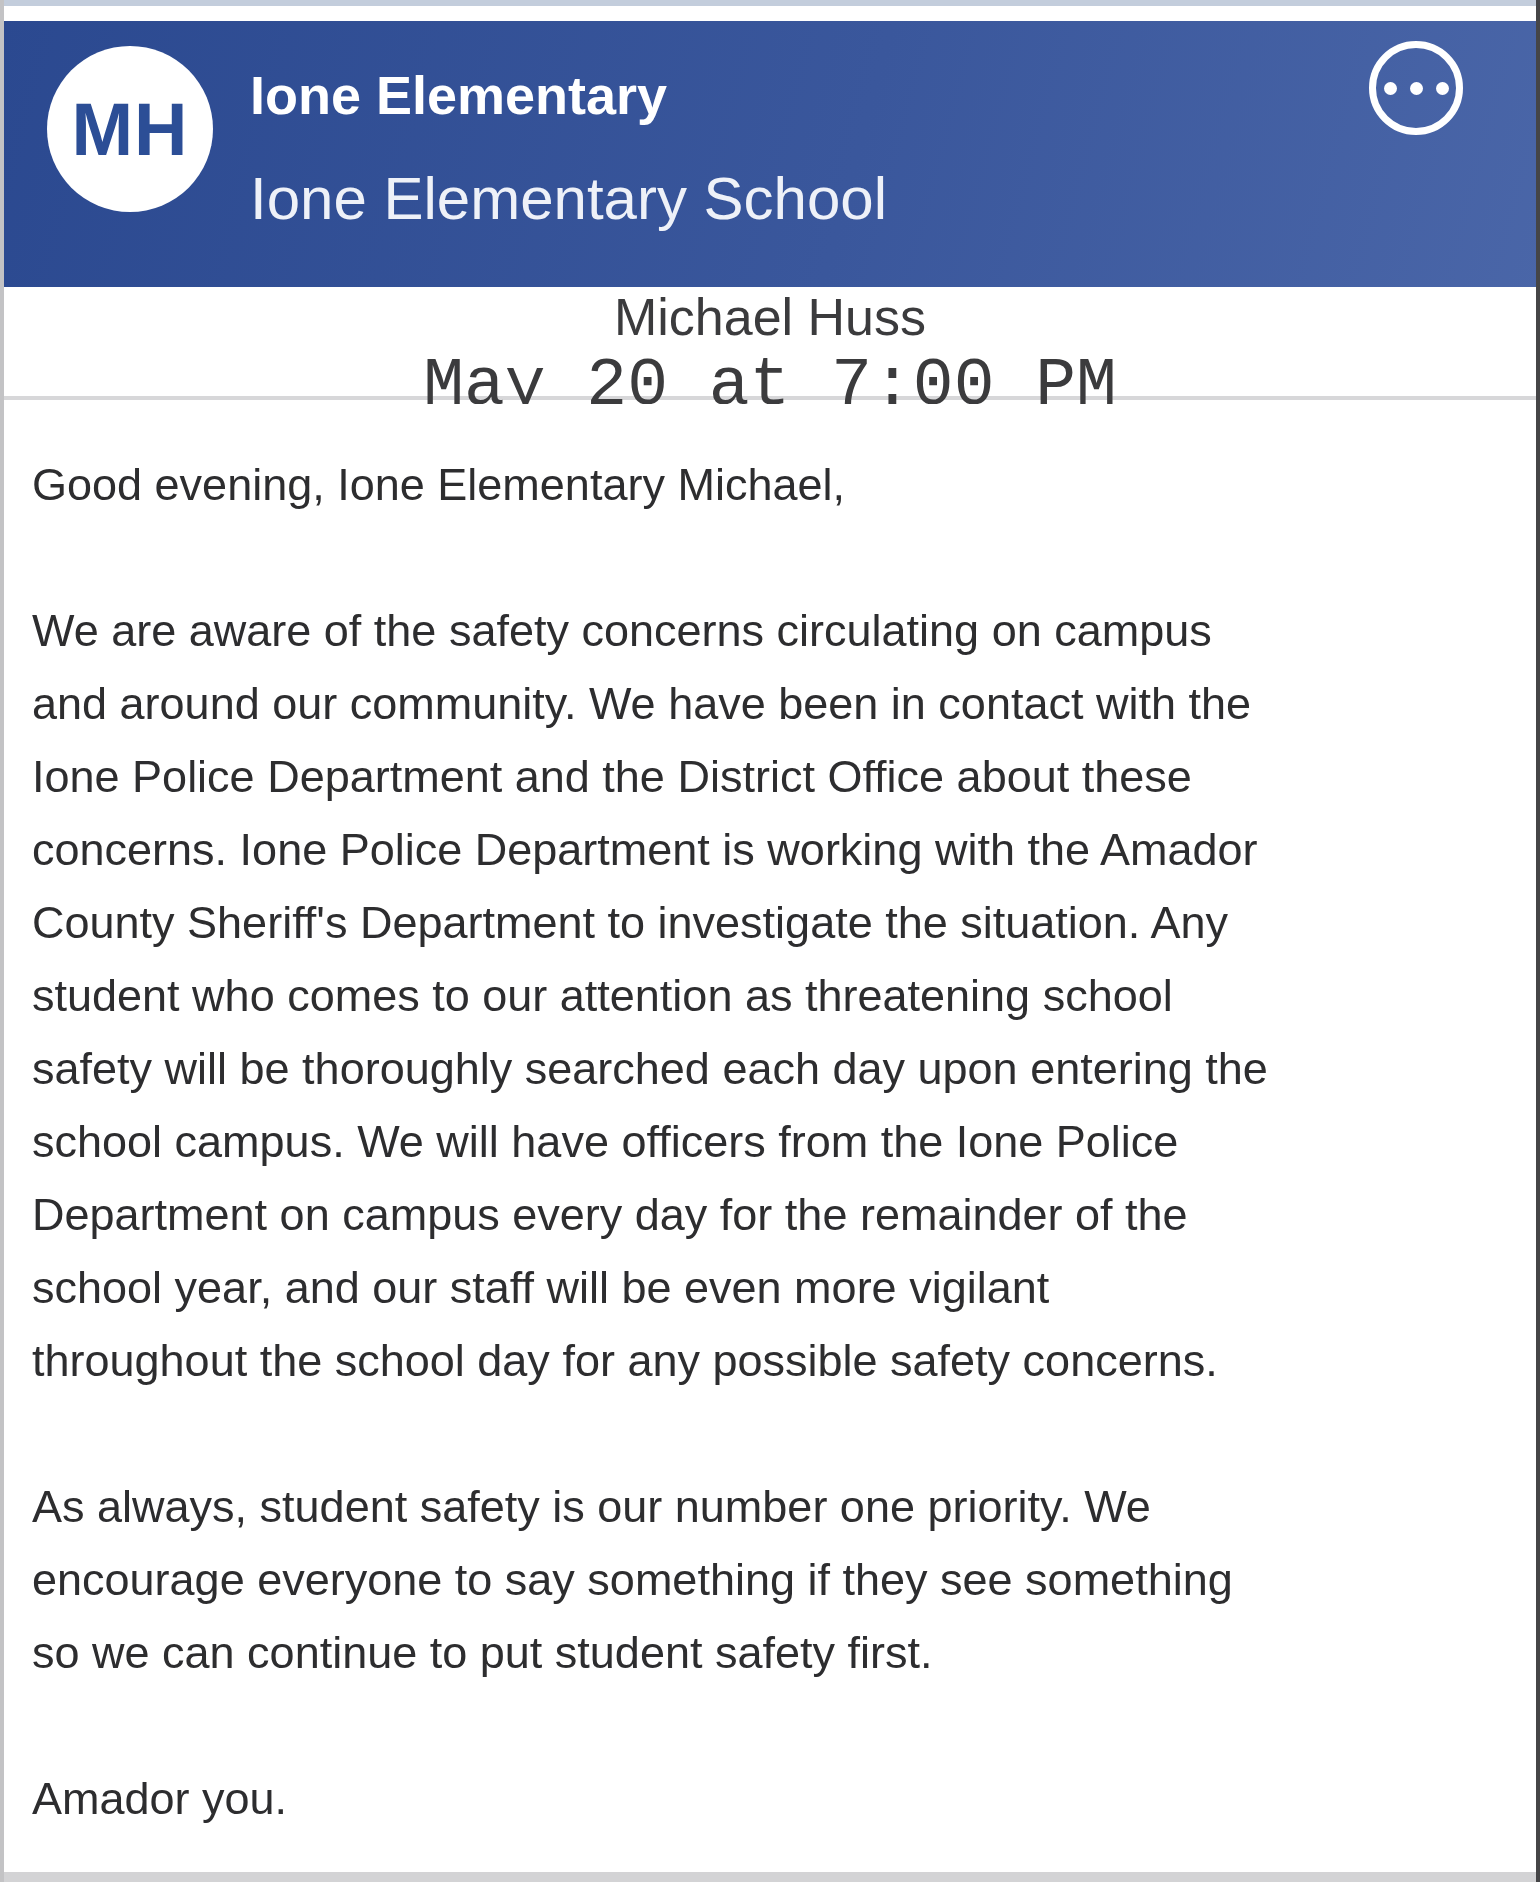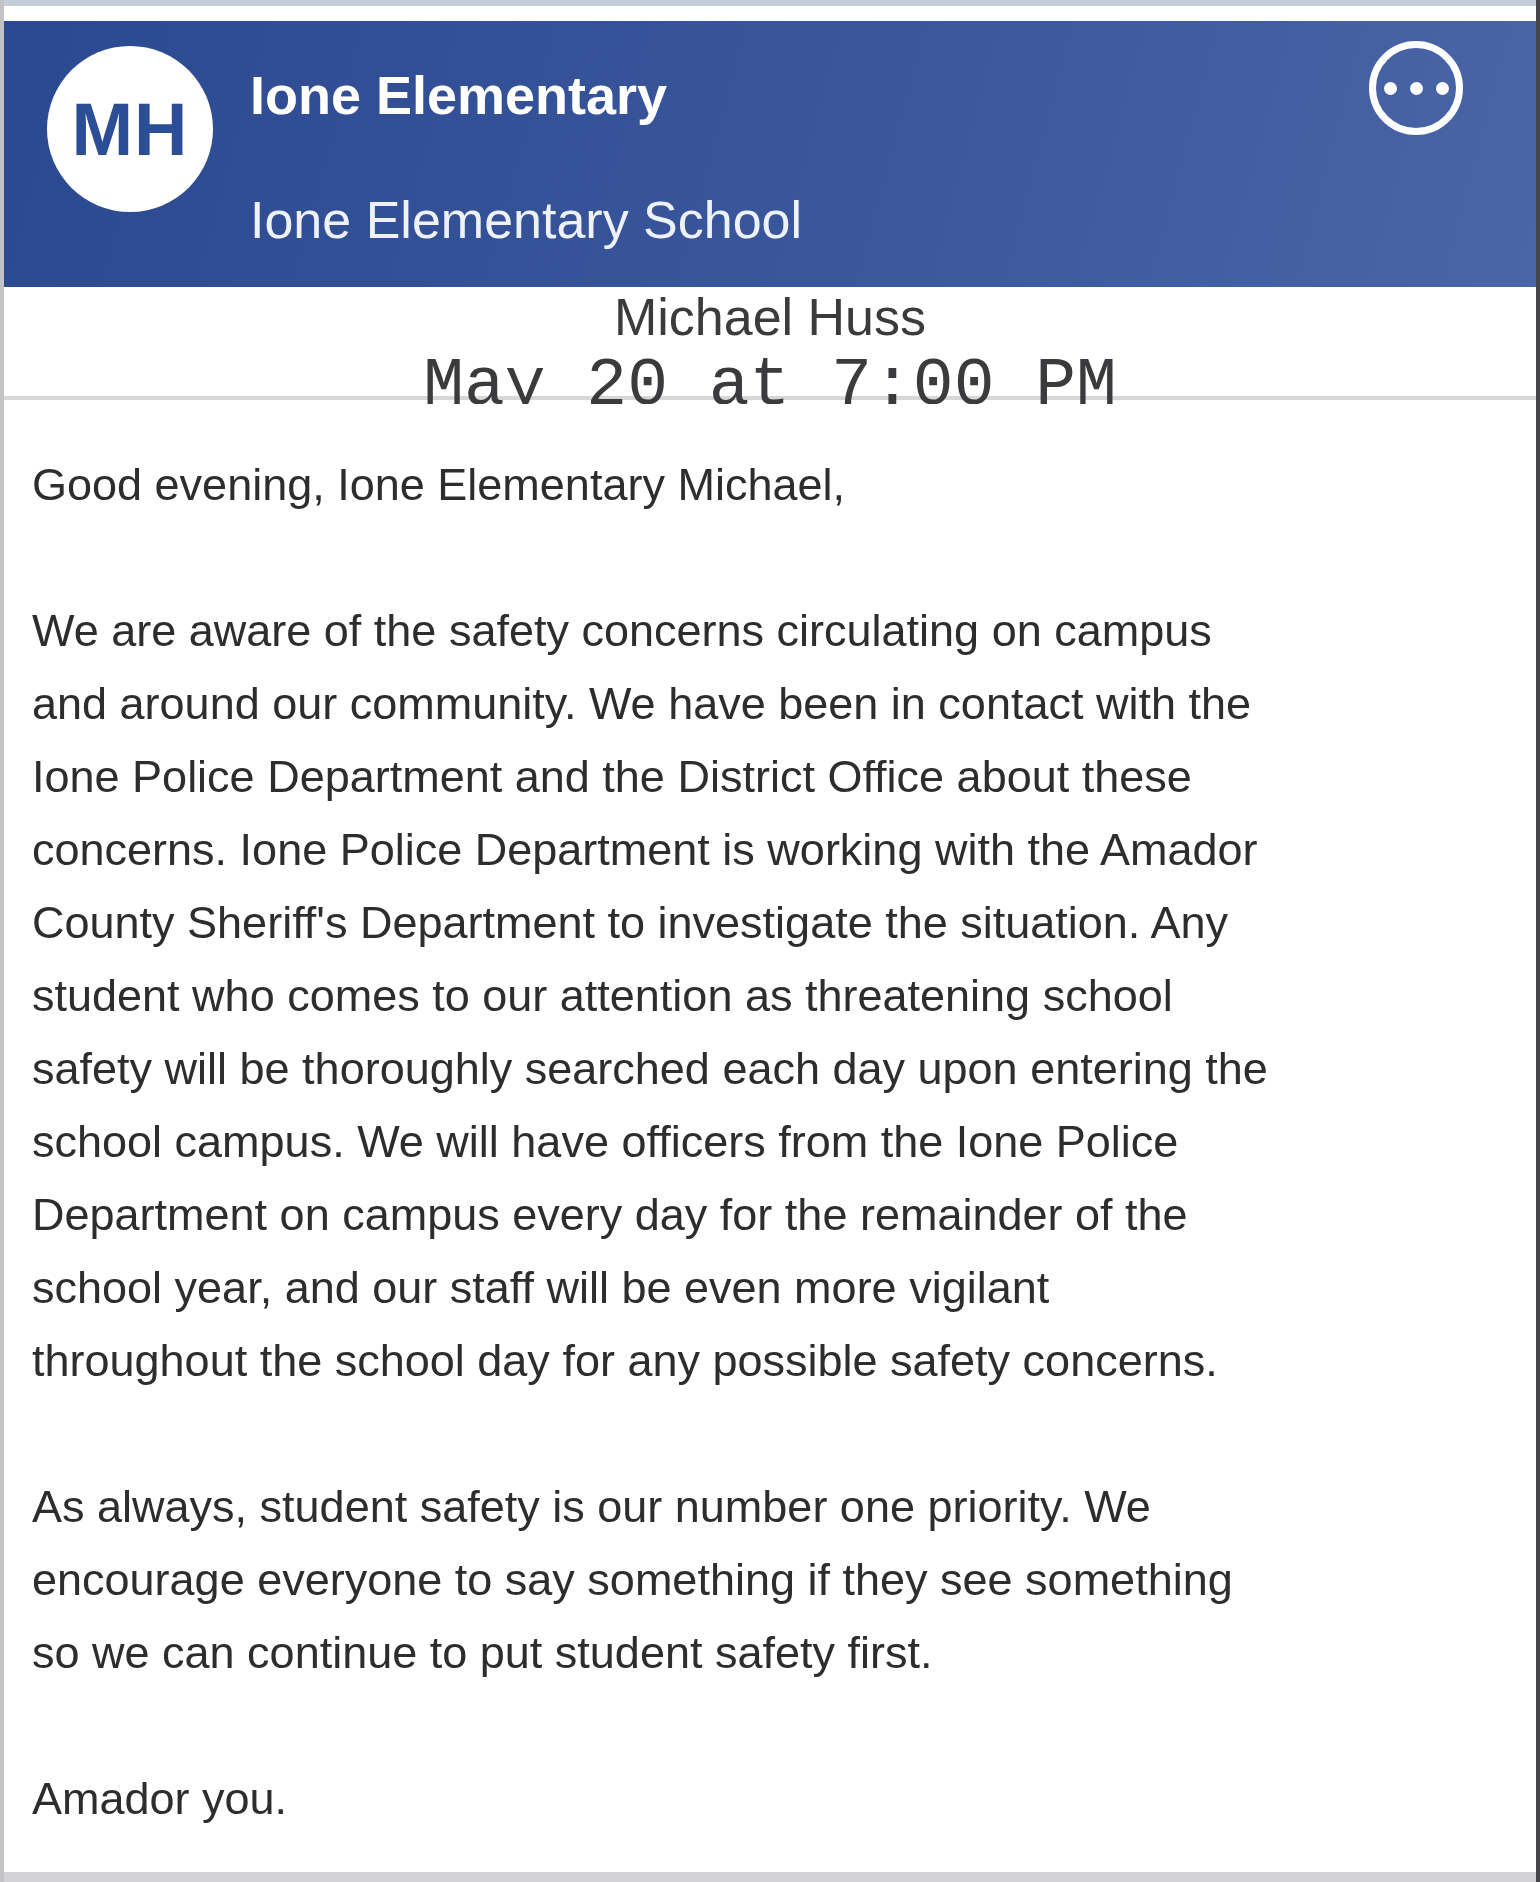--- a/index.html
+++ b/index.html
@@ -49,24 +49,24 @@
     left: 250px; top: 42px;
     display: flex; flex-direction: column;
   }
   .header-title {
     color: #ffffff;
     font-weight: bold;
     font-size: 54px;
     line-height: 64px;
   }
   .header-subtitle {
-    margin-top: 62px;
+    margin-top: 41px;
     color: #eef1f8;
     font-weight: normal;
-    font-size: 52px;
+    font-size: 60px;
     line-height: 62px;
   }
   .more-btn {
     position: absolute;
     right: 77px; top: 20px;
     width: 94px; height: 94px;
     border: 7px solid #ffffff;
     border-radius: 50%;
     background: transparent;
     display: flex; align-items: center; justify-content: center;

